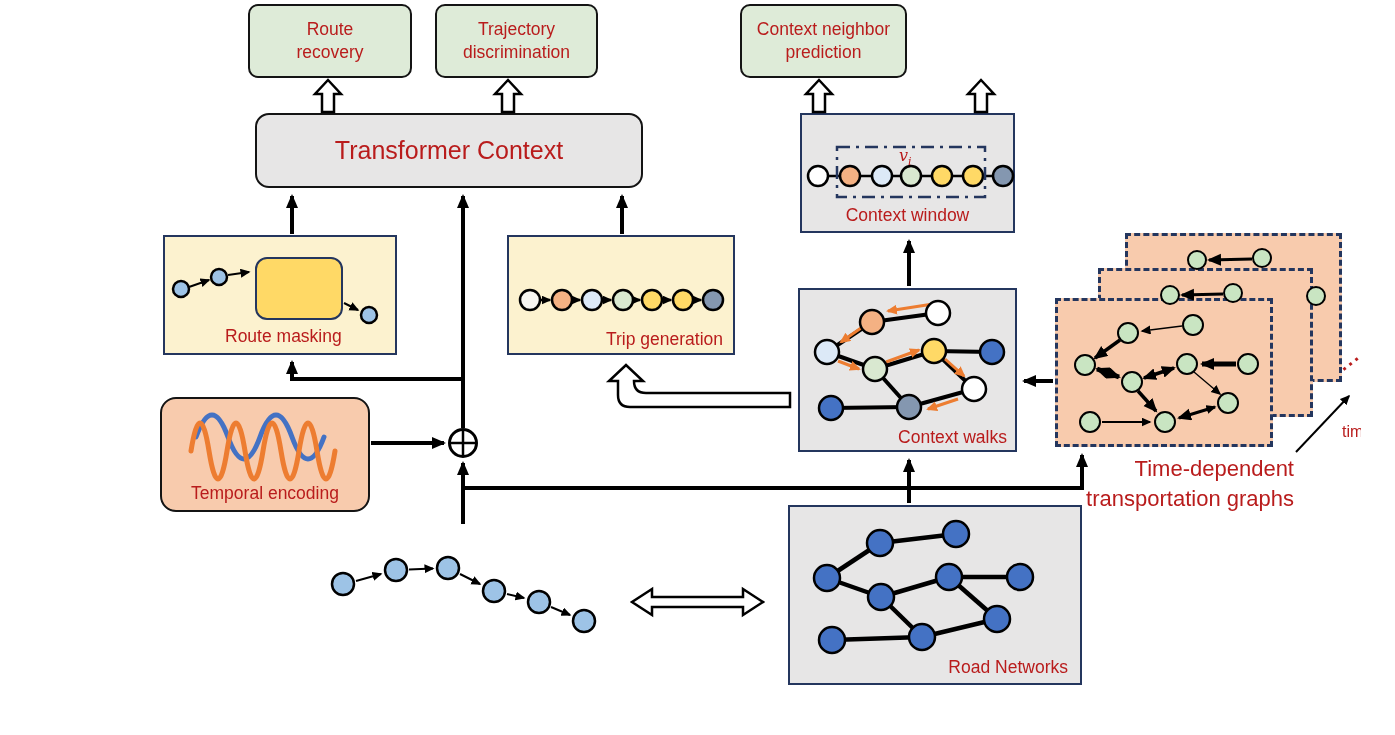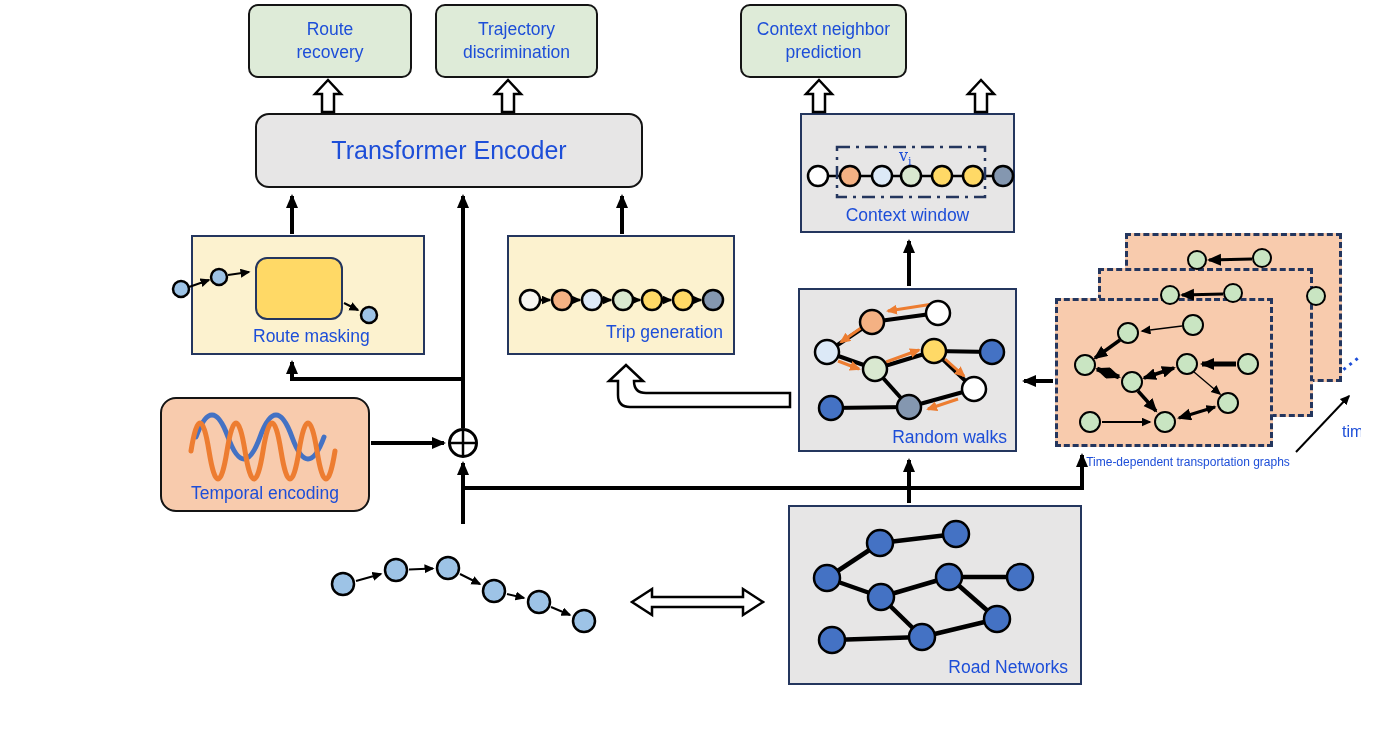--- a/index.html
+++ b/index.html
@@ -1,74 +1,74 @@
 <!DOCTYPE html>
 <html><head>
 <meta charset="utf-8">
 <style>
   html,body{margin:0;padding:0;background:#fff;}
   #canvas{position:relative;width:1361px;height:735px;background:#fff;overflow:hidden;
-          font-family:"Liberation Sans",sans-serif;color:#1d4ed8;}
+          font-family:"Liberation Sans",sans-serif;color:#b91c1c;}
   .box{position:absolute;box-sizing:border-box;}
   .task{background:#DEEBD8;border:2px solid #141414;border-radius:10px;
         display:flex;align-items:center;justify-content:center;text-align:center;
         font-size:17.5px;line-height:1.32;}
   .encoder{background:#E7E6E6;border:2px solid #141414;border-radius:14px;
         display:flex;align-items:center;justify-content:center;font-size:25px;}
   .graybox{background:#E7E6E6;border:2.5px solid #24365E;}
   .creambox{background:#FCF2CF;border:2.5px solid #24365E;}
   .maskrect{background:#FFD966;border:2px solid #24365E;border-radius:12px;}
   .temporal{background:#F8CBAD;border:2.5px solid #141414;border-radius:16px;}
   .tdgpanel{background:#F8CBAD;border:3px dashed #24365E;}
   .blabel{position:absolute;font-size:17.5px;white-space:nowrap;}
   svg{position:absolute;left:0;top:0;pointer-events:none;}
-  .vi{position:absolute;font-family:"DejaVu Serif",serif;font-size:16px;}
+  .vi{position:absolute;font-family:"DejaVu Serif",serif;font-style:italic;font-size:16px;}
   .vi sub{font-size:11px;}
   .dots{position:absolute;font-size:20px;font-weight:bold;letter-spacing:1px;transform:rotate(-38deg);}
-  .tdglabel{position:absolute;width:212px;text-align:center;font-size:12px;line-height:1.35;}
+  .tdglabel{position:absolute;width:212px;text-align:right;font-size:22px;line-height:1.35;}
   .timelabel{position:absolute;font-size:16px;margin-left:24px;}
 </style>
 </head>
 <body>
 
 <div id="canvas">
 
   <div class="box task" style="left:248px;top:4px;width:164px;height:74px;">
     <span style="width:100px;">Route recovery</span>
   </div>
   <div class="box task" style="left:435px;top:4px;width:163px;height:74px;">
     <span style="width:132px;">Trajectory discrimination</span>
   </div>
   <div class="box task" style="left:740px;top:4px;width:167px;height:74px;">
     <span style="width:152px;">Context neighbor prediction</span>
   </div>
 
   <div class="box encoder" style="left:255px;top:113px;width:388px;height:75px;">
-    <span>Transformer Encoder</span>
+    <span>Transformer Context</span>
   </div>
 
   <div class="box graybox" style="left:800px;top:113px;width:215px;height:120px;text-decoration:underline;">
     <div class="blabel" style="left:0;right:0;bottom:5px;text-align:center;">Context window</div>
   </div>
 
-  <div class="box creambox" style="left:163px;top:235px;width:234px;height:120px;margin-left:28px;">
+  <div class="box creambox" style="left:163px;top:235px;width:234px;height:120px;">
     <div class="blabel" style="left:60px;bottom:6px;">Route masking</div>
   </div>
   <div class="box maskrect" style="left:255px;top:257px;width:88px;height:63px;"></div>
 
   <div class="box creambox" style="left:507px;top:235px;width:228px;height:120px;">
-    <div class="blabel" style="right:10px;bottom:10px;">Trip generation</div>
+    <div class="blabel" style="right:10px;bottom:3px;">Trip generation</div>
   </div>
 
   <div class="box temporal" style="left:160px;top:397px;width:210px;height:115px;">
     <div class="blabel" style="left:0;right:0;bottom:6px;text-align:center;">Temporal encoding</div>
   </div>
 
   <div class="box graybox" style="left:798px;top:288px;width:219px;height:164px;">
-    <div class="blabel" style="right:8px;bottom:2px;">Random walks</div>
+    <div class="blabel" style="right:8px;bottom:2px;">Context walks</div>
   </div>
 
   <div class="box tdgpanel" style="left:1125px;top:233px;width:217px;height:149px;"></div>
   <div class="box tdgpanel" style="left:1098px;top:268px;width:215px;height:149px;"></div>
   <div class="box tdgpanel" style="left:1055px;top:298px;width:218px;height:149px;"></div>
 
 
   <div class="box graybox" style="left:788px;top:505px;width:294px;height:180px;">
     <div class="blabel" style="right:12px;bottom:5px;">Road Networks</div>
   </div>

